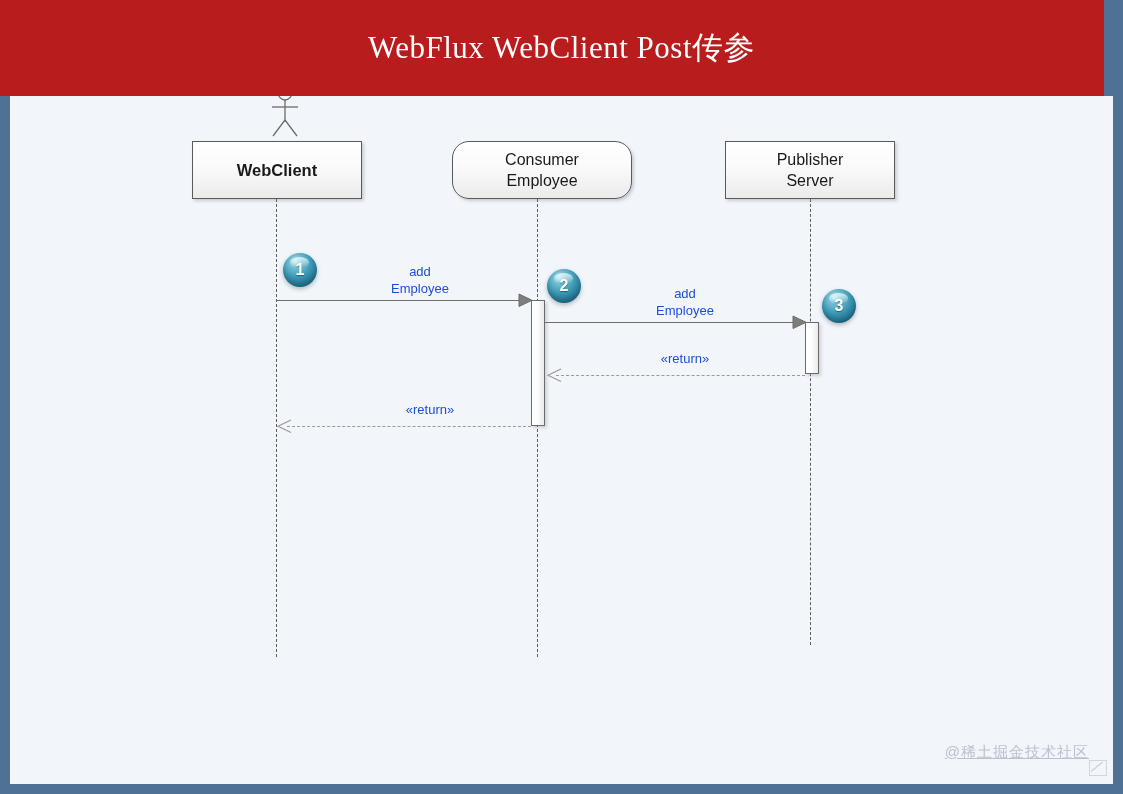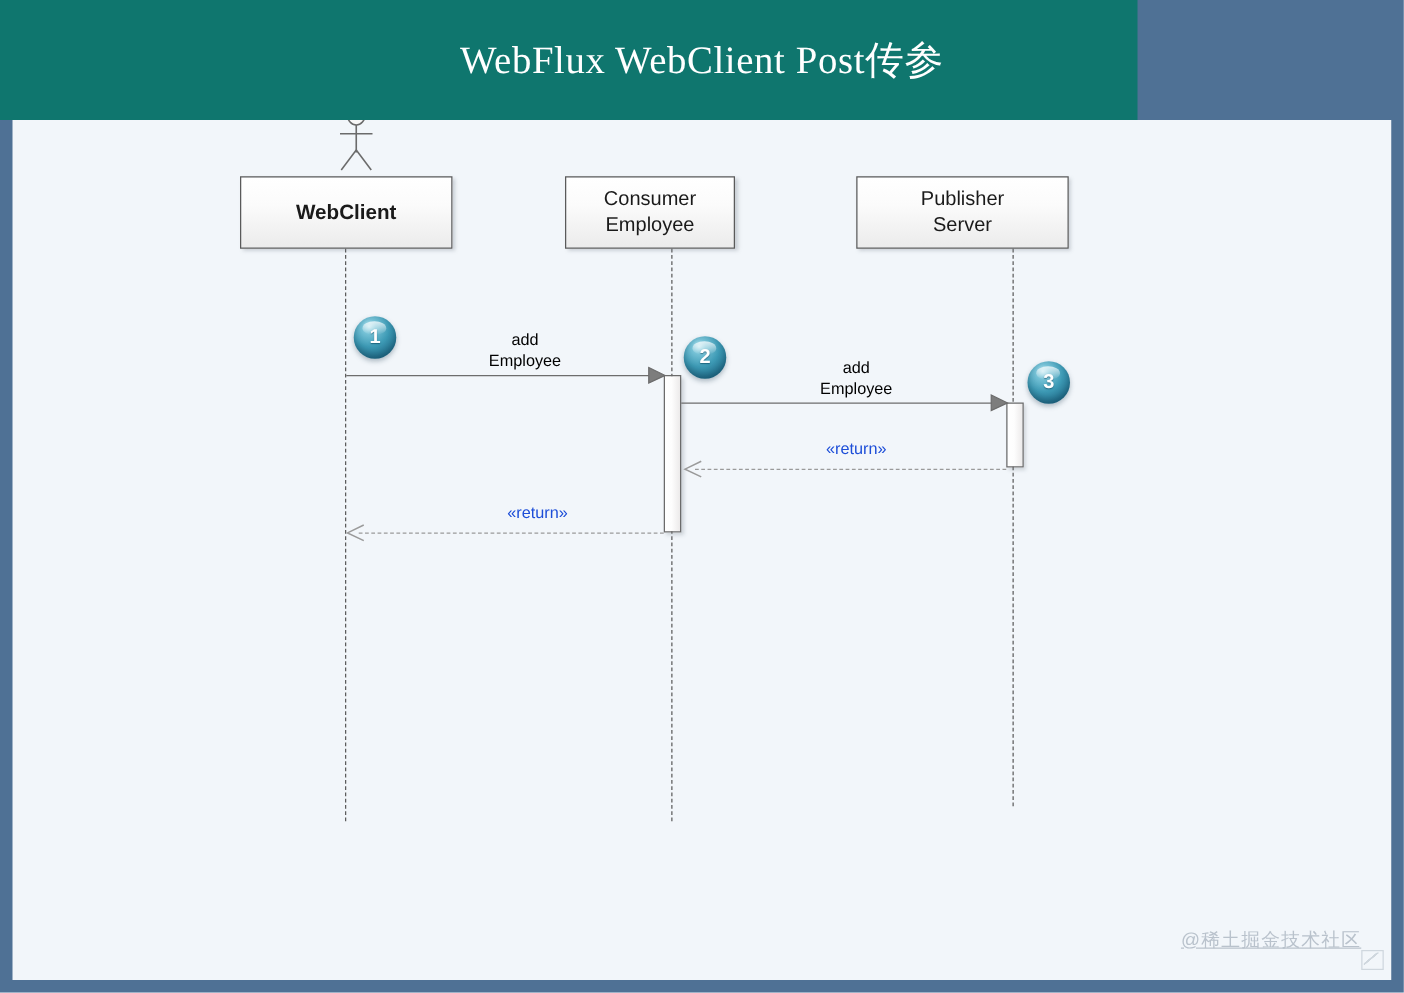--- a/index.html
+++ b/index.html
@@ -6,22 +6,22 @@
   body{
     width:1123px;height:794px;
     background:#4f7195;
     font-family:"Liberation Sans", sans-serif;
     overflow:hidden;
   }
   #frame{position:relative;width:1123px;height:794px;}
 
   
   .title-bar{
-    position:absolute;left:0;top:0;width:910px;height:96px;
-    background:#0f766e;
+    position:absolute;left:0;top:0;width:1104px;height:96px;
+    background:#b91c1c;
   }
   .title-text{
     position:absolute;left:0;top:48px;width:1123px;
     text-align:center;
     font-family:"Liberation Serif", serif;
     font-size:31px;color:#ffffff;letter-spacing:.5px;
     transform:translateY(-50%);
     white-space:nowrap;
   }
 
@@ -64,21 +64,21 @@
   }
 
   
   .actor{position:absolute;}
 
   
   .msg-line{position:absolute;height:0;border-top:1.3px solid #6d6d6d;}
   .msg-line.dashed{border-top:1.3px dashed #9a9a9a;}
   .msg-label{
     position:absolute;
-    font-size:13px;color:#000000;
+    font-size:13px;color:#1d4ed8;
     text-align:center;line-height:17px;
     white-space:nowrap;
   }
   .msg-label.ret{font-size:13px;color:#1d4ed8;}
 
   
   .badge{
     position:absolute;width:34px;height:34px;border-radius:50%;
     background:
       radial-gradient(circle at 36% 24%, #bfe6f0 0%, #79c4d8 16%, #3d9ab5 48%, #24718e 78%, #1b5c76 100%);
@@ -134,28 +134,28 @@
     </svg>
 
     <div class="lifeline" style="left:266px;top:103px;height:458px;"></div>
     <div class="lifeline" style="left:527px;top:103px;height:458px;"></div>
     <div class="lifeline" style="left:800px;top:103px;height:446px;"></div>
 
     <div class="lifebox bold" style="left:182px;top:45px;width:170px;height:58px;">
       <span>WebClient</span>
     </div>
 
-    <div class="lifebox" style="left:442px;top:45px;width:136px;height:58px;">
+    <div class="lifebox" style="left:442px;top:45px;width:180px;height:58px;border-radius:17px;">
       <span>
         <span>Consumer</span><br>
         <span>Employee</span>
       </span>
     </div>
 
-    <div class="lifebox" style="left:675px;top:45px;width:170px;height:58px;">
+    <div class="lifebox" style="left:715px;top:45px;width:170px;height:58px;">
       <span>
         <span>Publisher</span><br>
         <span>Server</span>
       </span>
     </div>
 
     <div class="activation" style="left:521px;top:204px;width:14px;height:126px;"></div>
     <div class="activation" style="left:795px;top:226px;width:14px;height:52px;"></div>
 
     <div class="msg-line" style="left:267px;top:204px;width:254px;"></div>

